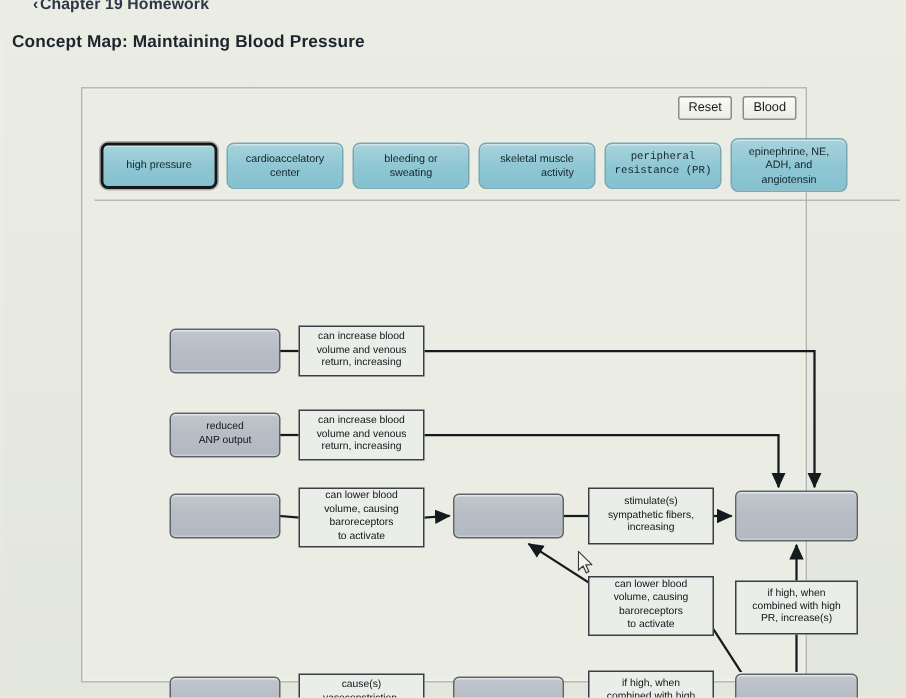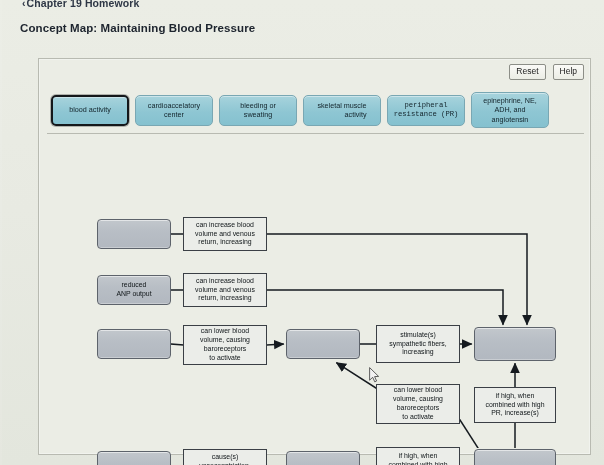--- a/index.html
+++ b/index.html
@@ -24,32 +24,32 @@
     font-weight: bold;
     color: #2e3746;
     letter-spacing: .1px;
     white-space: nowrap;
   }
   .breadcrumb .chev { font-weight: bold; margin-right: 1px; }
 
   
   .page-title {
     position: absolute;
-    left: 20px; top: 22px;
+    left: 8px; top: 22px;
     font-size: 11.5px;
     font-weight: bold;
     color: #1d242e;
     letter-spacing: .1px;
   }
 
   
   .card {
     position: absolute;
-    left: 38px; top: 58px;
-    width: 553px; height: 397px;
+    left: 54px; top: 58px;
+    width: 484px; height: 397px;
     background: #eceee6;
     border: 1px solid #b9bbb2;
     box-shadow: 0 0 0 1px rgba(255,255,255,.35) inset;
   }
 
   
   .toolbar {
     position: absolute;
     right: 6px; top: 5px;
     display: flex; gap: 7px;
@@ -159,26 +159,26 @@
   <div class="breadcrumb">
     <span class="chev">‹</span><span>Chapter 19 Homework</span>
   </div>
 
   <div class="page-title">Concept Map: Maintaining Blood Pressure</div>
 
   <div class="card">
 
     <div class="toolbar">
       <button class="tb-btn">Reset</button>
-      <button class="tb-btn">Help</button>
+      <button class="tb-btn">Blood</button>
     </div>
 
     <div class="tray" id="tray">
         <div class="chip selected" style="width: 78px;">
-          <span>blood activity</span>
+          <span>high pressure</span>
         </div>
         <div class="chip" style="width: 78px;">
           <span>cardioaccelatory<br>center</span>
         </div>
         <div class="chip" style="width: 78px;">
           <span>bleeding or<br>sweating</span>
         </div>
         <div class="chip" style="width: 78px; text-align: right;">
           <span>skeletal muscle<br>activity</span>
         </div>

